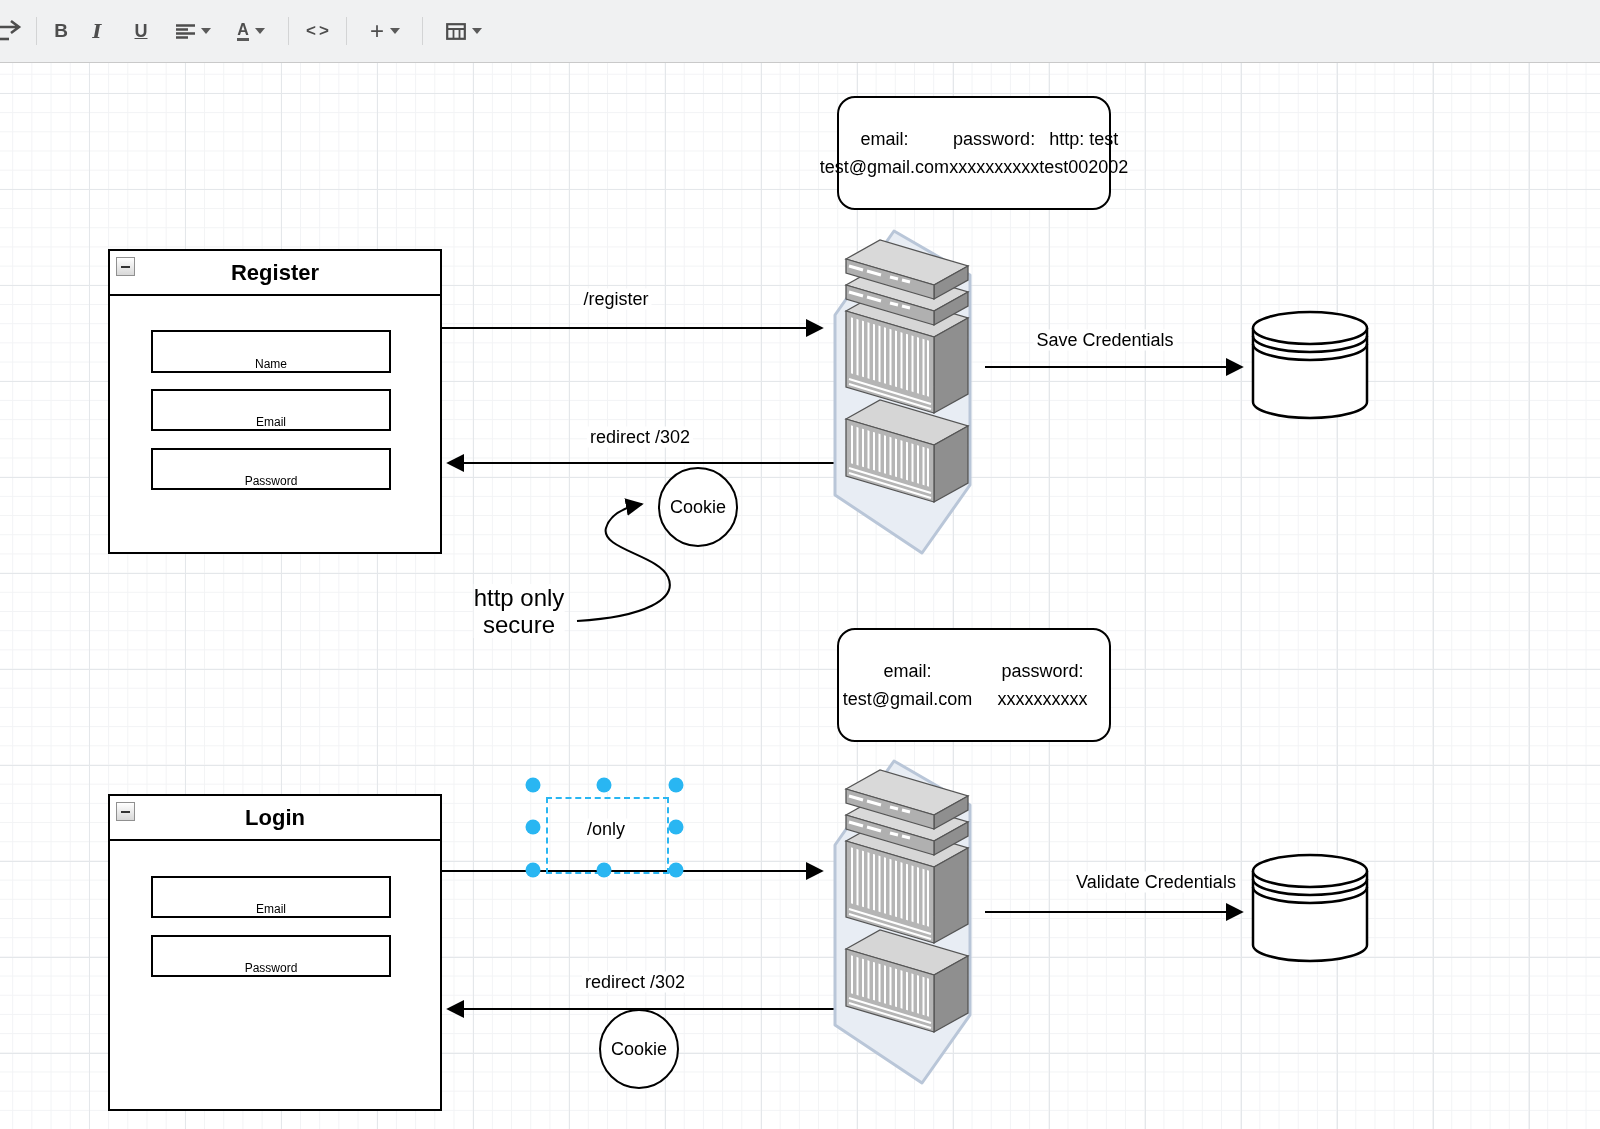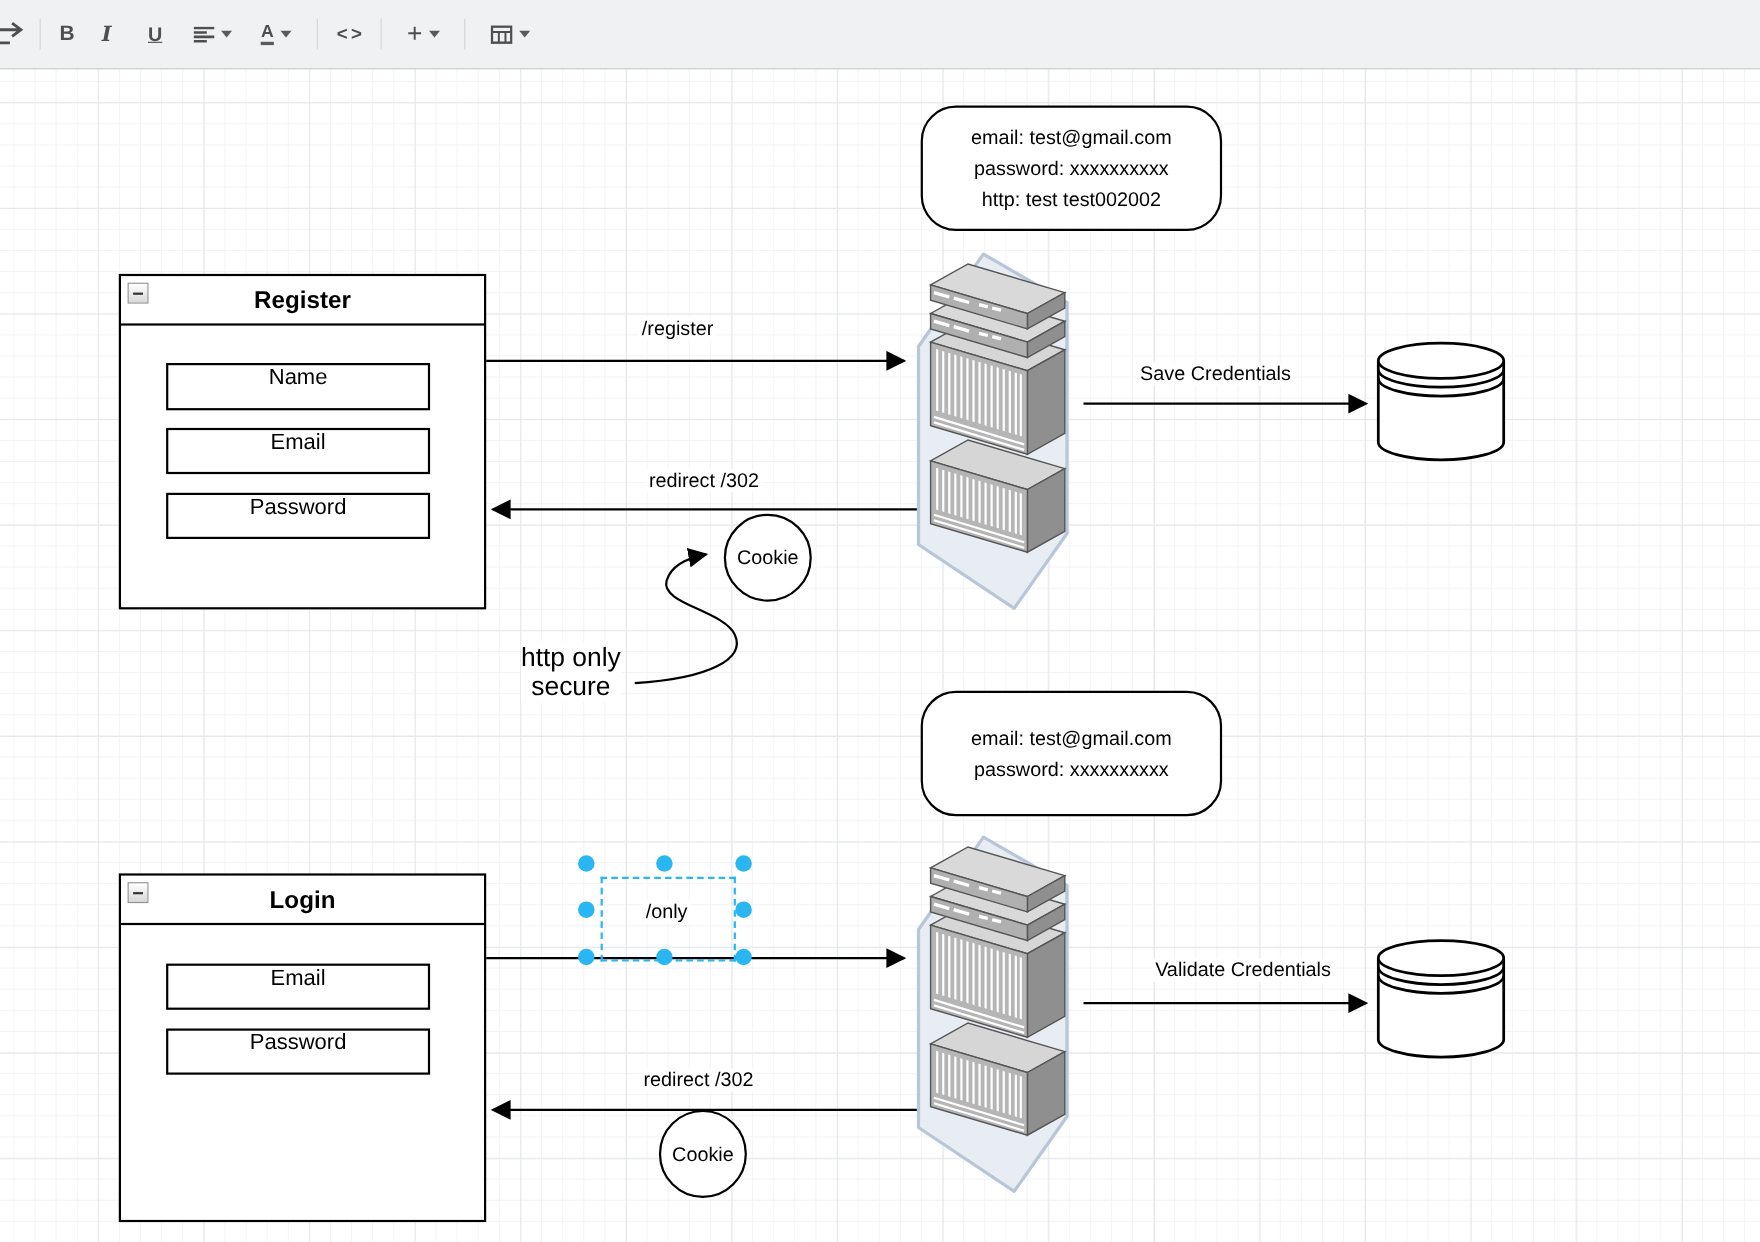--- a/index.html
+++ b/index.html
@@ -34,24 +34,24 @@
 
   
   .container-box{position:absolute;background:#fff;border:2px solid #000;}
   .container-title{height:43px;border-bottom:2px solid #000;display:flex;align-items:center;
     justify-content:center;font-size:22px;font-weight:bold;position:relative;}
   .collapse-btn{position:absolute;left:6px;top:6px;width:17px;height:17px;
     background:linear-gradient(#ffffff,#d8d8d8);border:1px solid #909090;
     display:flex;align-items:center;justify-content:center;}
   .collapse-btn::after{content:"";width:9px;height:2px;background:#333;}
   .field{position:absolute;width:236px;background:#fff;border:2px solid #000;
-    display:flex;align-items:flex-start;justify-content:center;font-size:20px;}
+    display:flex;align-items:flex-end;justify-content:center;font-size:12px;}
   .note{position:absolute;width:270px;height:110px;background:#fff;border:2px solid #000;
-    border-radius:32px;display:flex;flex-direction:column;align-items:center;justify-content:center;
-    font-size:18px;line-height:28px;}
+    border-radius:18px;display:flex;align-items:center;justify-content:center;
+    font-size:18px;line-height:28px;text-align:center;}
   .cookie{position:absolute;width:76px;height:76px;border-radius:50%;background:#fff;
     border:2px solid #000;display:flex;align-items:center;justify-content:center;font-size:18px;}
   .elabel{position:absolute;transform:translate(-50%,-50%);background:#fff;padding:0 3px;
     font-size:18px;white-space:nowrap;}
   .annot{position:absolute;transform:translate(-50%,-50%);background:#fff;
     font-size:24px;line-height:27px;text-align:center;}
 
   
   .sel-rect{position:absolute;border:2px dashed #29b6f2;background:transparent;}
   .sel-handle{position:absolute;width:15px;height:15px;border-radius:50%;background:#29b6f2;
@@ -185,21 +185,21 @@
     <span>Cookie</span>
     </div>
   <div class="cookie" style="left:599px;top:1009px">
     <span>Cookie</span>
     </div>
 
   <div class="elabel" style="left:616px;top:299px">/register</div>
   <div class="elabel" style="left:640px;top:437px">redirect /302</div>
   <div class="elabel" style="left:1105px;top:340px">Save Credentials</div>
   <div class="elabel" style="left:635px;top:982px">redirect /302</div>
-  <div class="elabel" style="left:1130px;top:882px">Validate Credentials</div>
+  <div class="elabel" style="left:1156px;top:882px">Validate Credentials</div>
 
   <div class="annot" style="left:519px;top:611px">
     <div>http only</div>
     <div>secure</div>
   </div>
 
   <div class="sel-rect" style="left:546px;top:797px;width:119px;height:73px"></div>
   <div class="elabel" style="left:606px;top:829px">/only</div>
   <div class="sel-handle" style="left:533px;top:785px"></div>
   <div class="sel-handle" style="left:604px;top:785px"></div>

